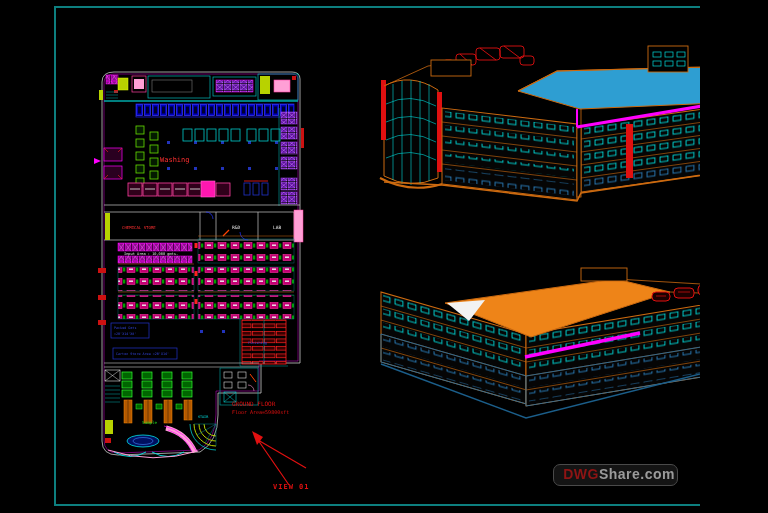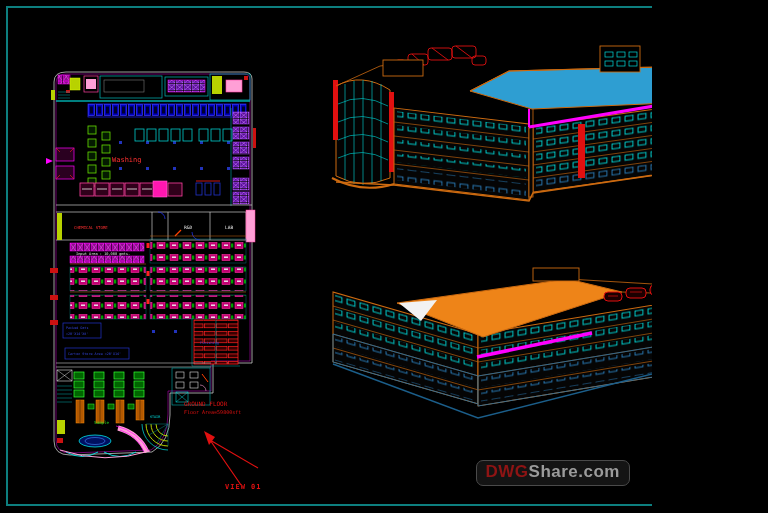--- a/index.html
+++ b/index.html
@@ -1,21 +1,21 @@
 <!DOCTYPE html>
 <html><head>
 <meta charset="utf-8">
 <style>
   html,body{margin:0;padding:0;background:#000;}
   .canvas{position:relative;width:652px;height:513px;background:#000;overflow:hidden;
-          font-family:"DejaVu Sans Mono", monospace;}
+          font-family:"DejaVu Sans Mono", monospace;margin-left:48px;}
   svg{position:absolute;left:0;top:0;}
   .watermark{position:absolute;right:22px;bottom:27px;background:#141414;border:1px solid #4a4a4a;
-             border-radius:7px;padding:1px 9px 3px 9px;font-family:"Liberation Sans",sans-serif;
-             font-size:17px;font-weight:bold;letter-spacing:.5px;}
+             border-radius:7px;padding:1px 2px 3px 9px;font-family:"Liberation Sans",sans-serif;
+             font-size:14px;font-weight:bold;letter-spacing:.5px;}
   .wm-dwg{color:#8f1414;}
   .wm-rest{color:#9b9b9b;}
   text{font-family:"DejaVu Sans Mono", monospace;}
 </style>
 </head>
 <body>
 
 <div class="canvas">
 <svg width="768" height="513" viewBox="0 0 768 513">
   <defs>

